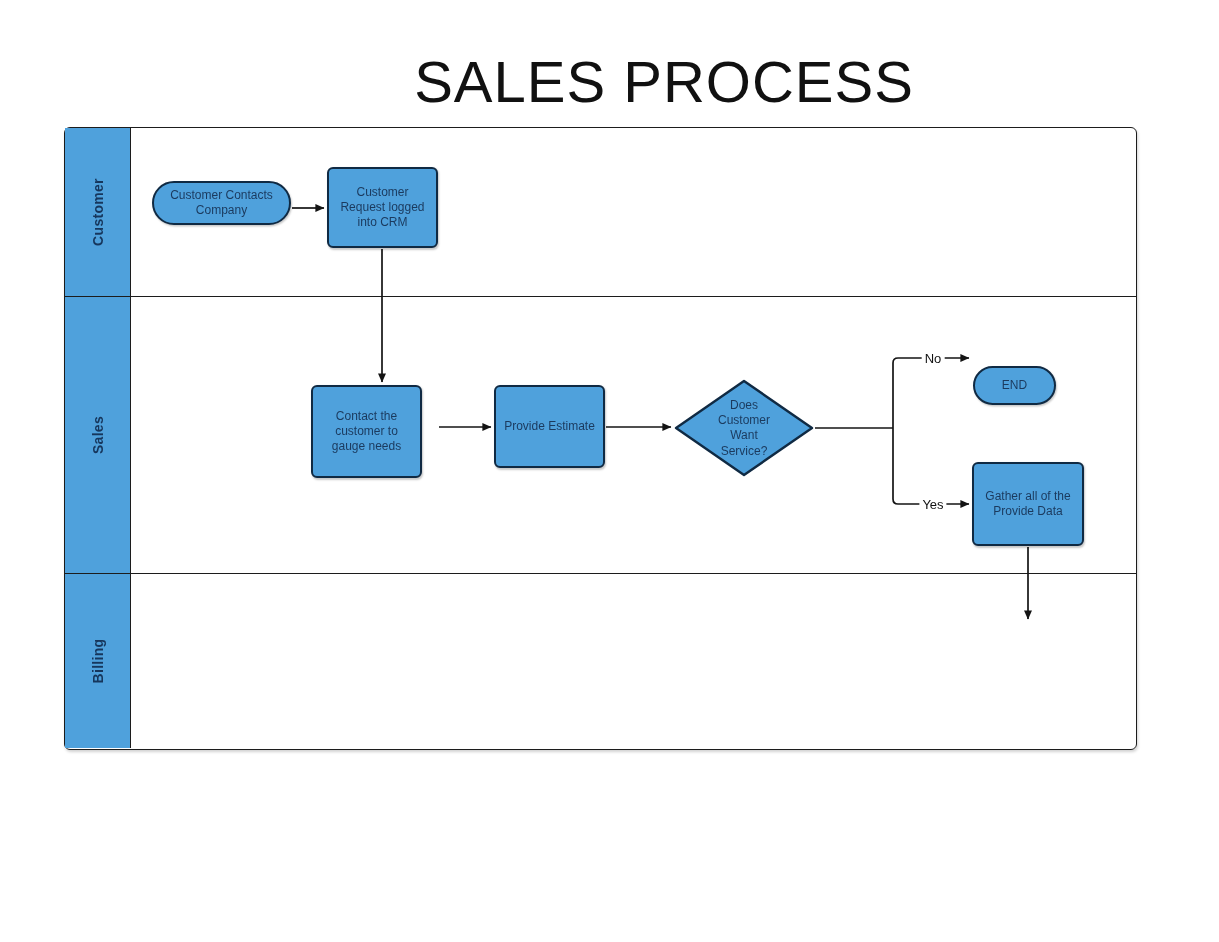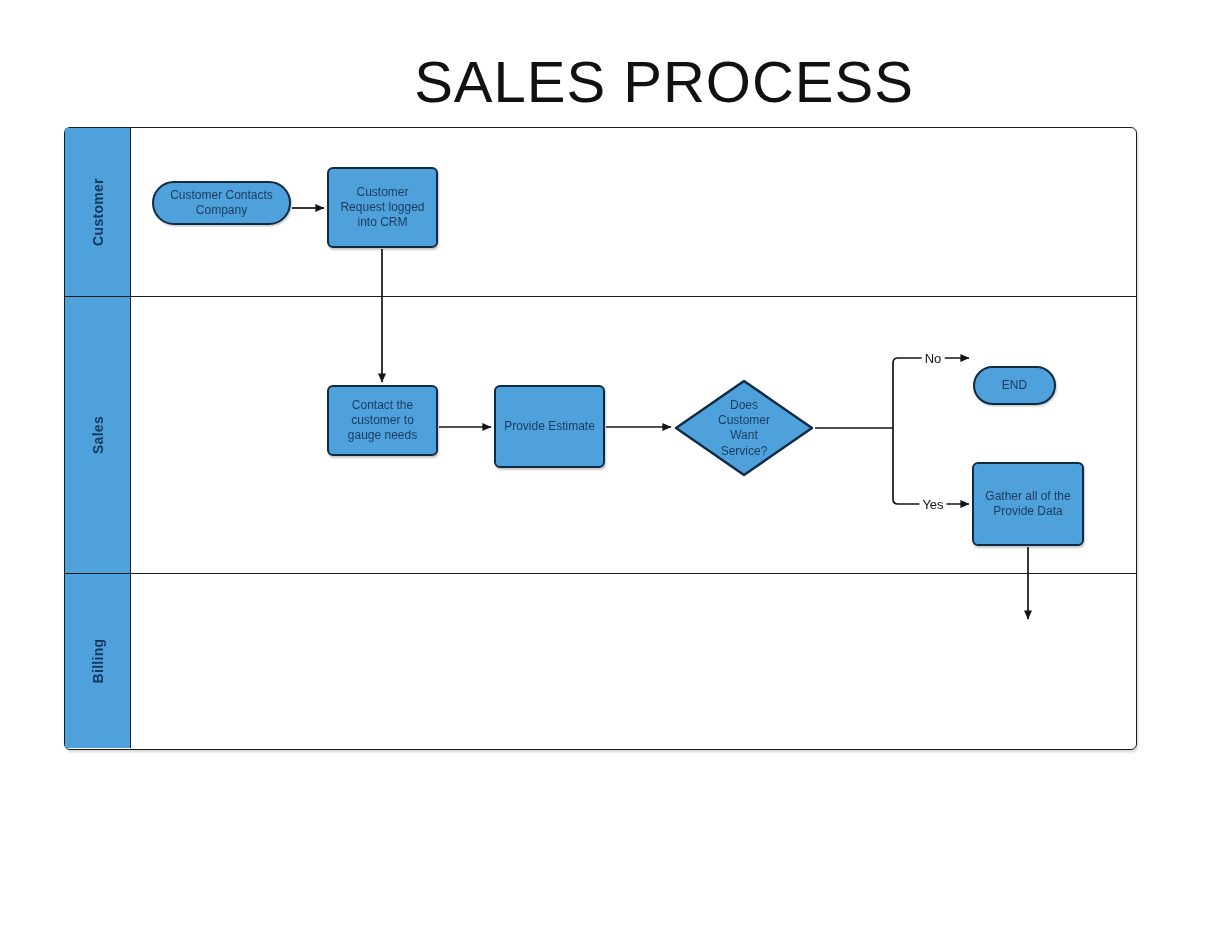--- a/index.html
+++ b/index.html
@@ -36,21 +36,21 @@
   .node{
     position:absolute;background:#4FA1DC;border:2px solid #102A43;box-sizing:border-box;
     display:flex;align-items:center;justify-content:center;text-align:center;
     font-size:12px;line-height:1.27;color:#1B3A5E;
     box-shadow:1px 1.5px 2px rgba(0,0,0,0.22);
   }
   .rect{border-radius:6px;padding:4px 8px;}
   .pill{border-radius:999px;padding:4px 12px;}
   .n-start{left:152px;top:181px;width:139px;height:44px;}
   .n-crm{left:327px;top:167px;width:111px;height:81px;}
-  .n-contact{left:327px;top:385px;width:111px;height:71px;}
+  .n-contact{left:311px;top:385px;width:111px;height:93px;}
   .n-estimate{left:494px;top:385px;width:111px;height:83px;}
   .n-end{left:973px;top:338px;width:83px;height:39px;margin-top:28px;}
   .n-gather{left:972px;top:462px;width:112px;height:84px;}
   .n-collect{left:972px;top:623px;width:111px;height:84px;}
   
   .diamond-wrap{position:absolute;left:672px;top:377px;width:144px;height:102px;}
   .diamond-wrap svg{position:absolute;left:0;top:0;}
   .diamond-text{
     position:absolute;left:50%;top:50%;transform:translate(-50%,-50%);
     width:76px;text-align:center;font-size:12px;line-height:1.27;color:#1B3A5E;

